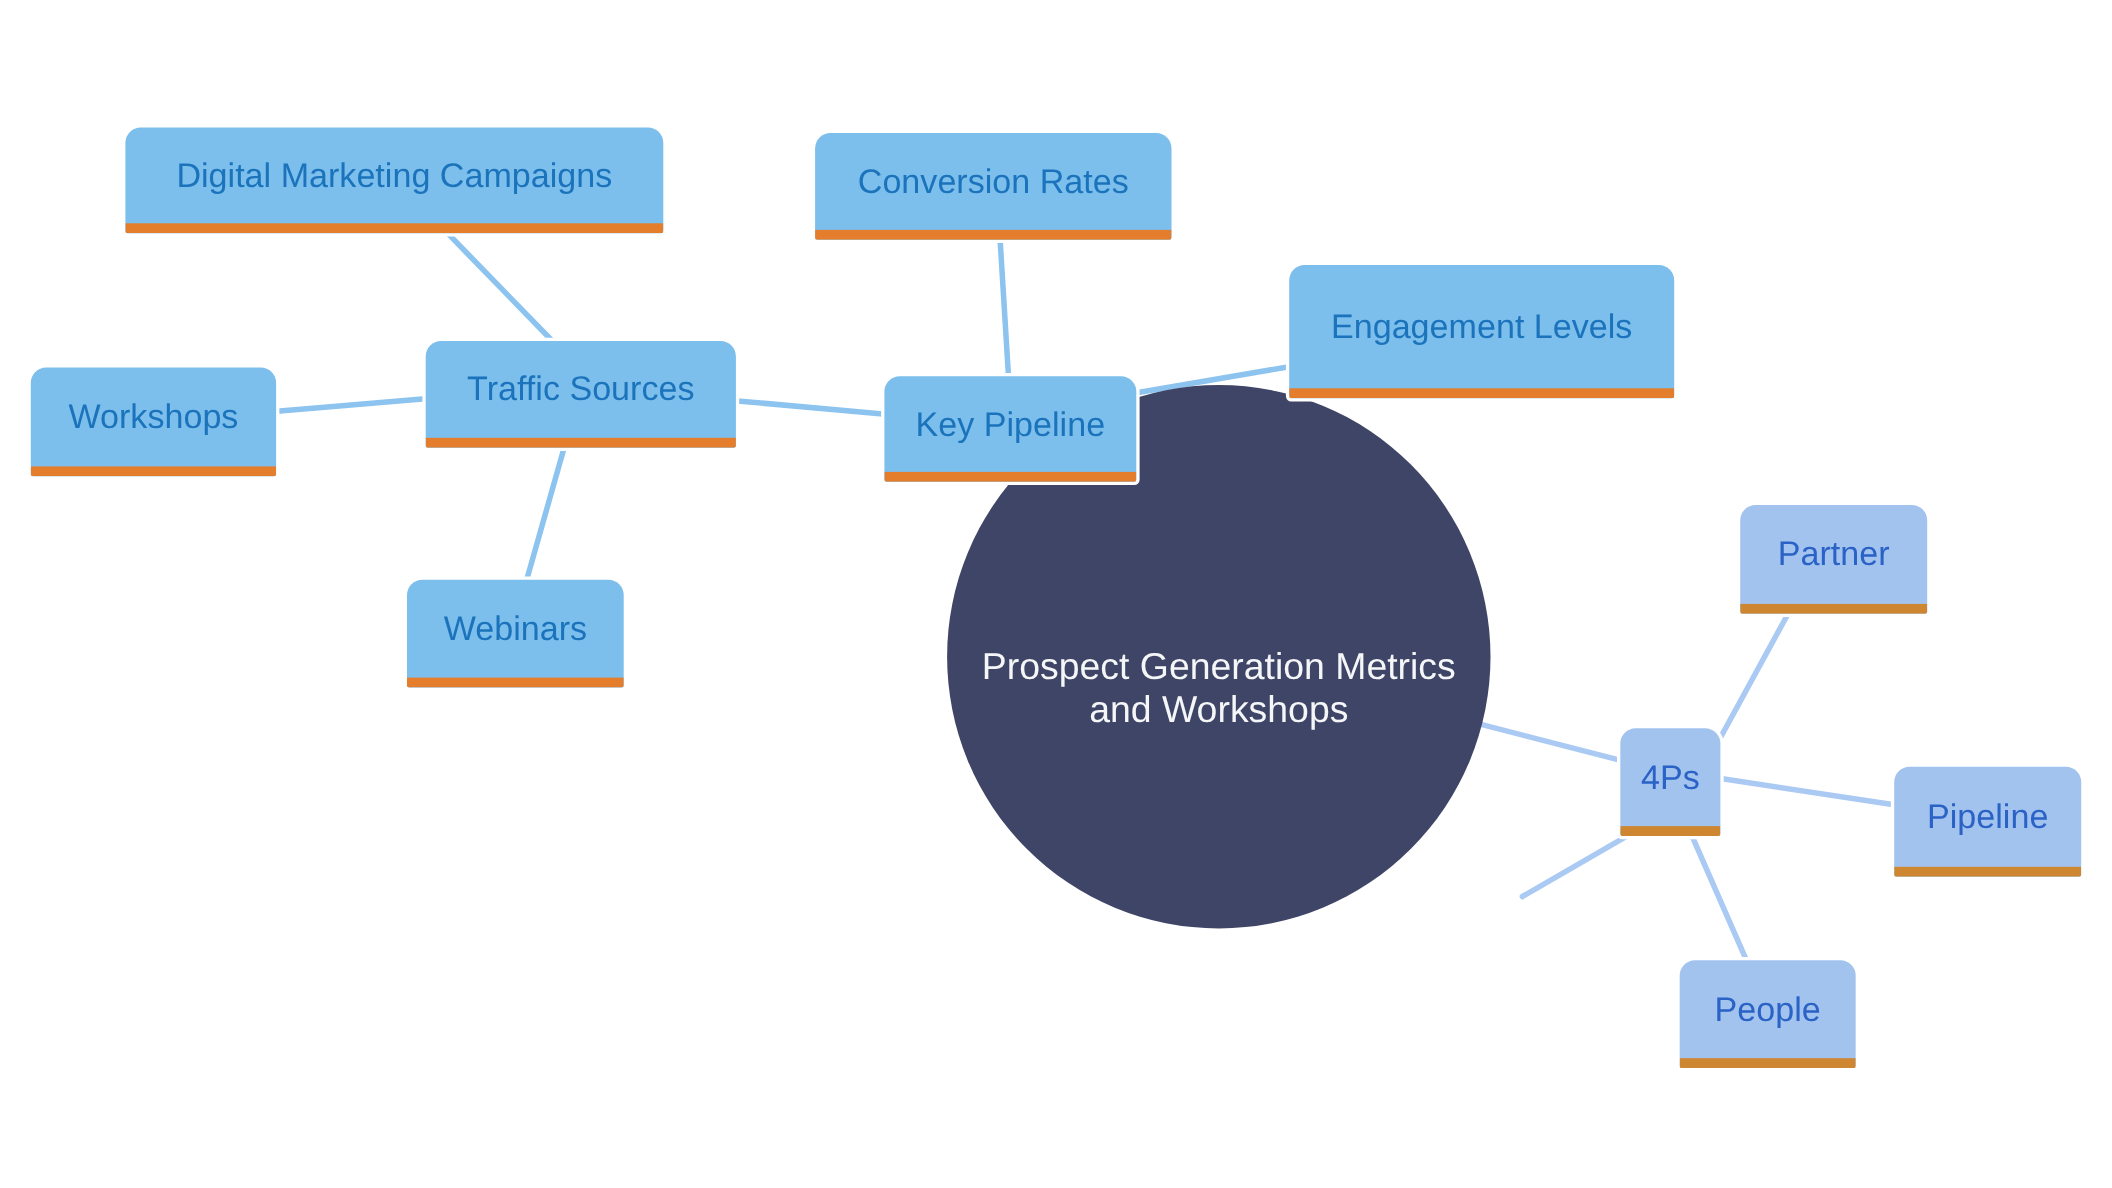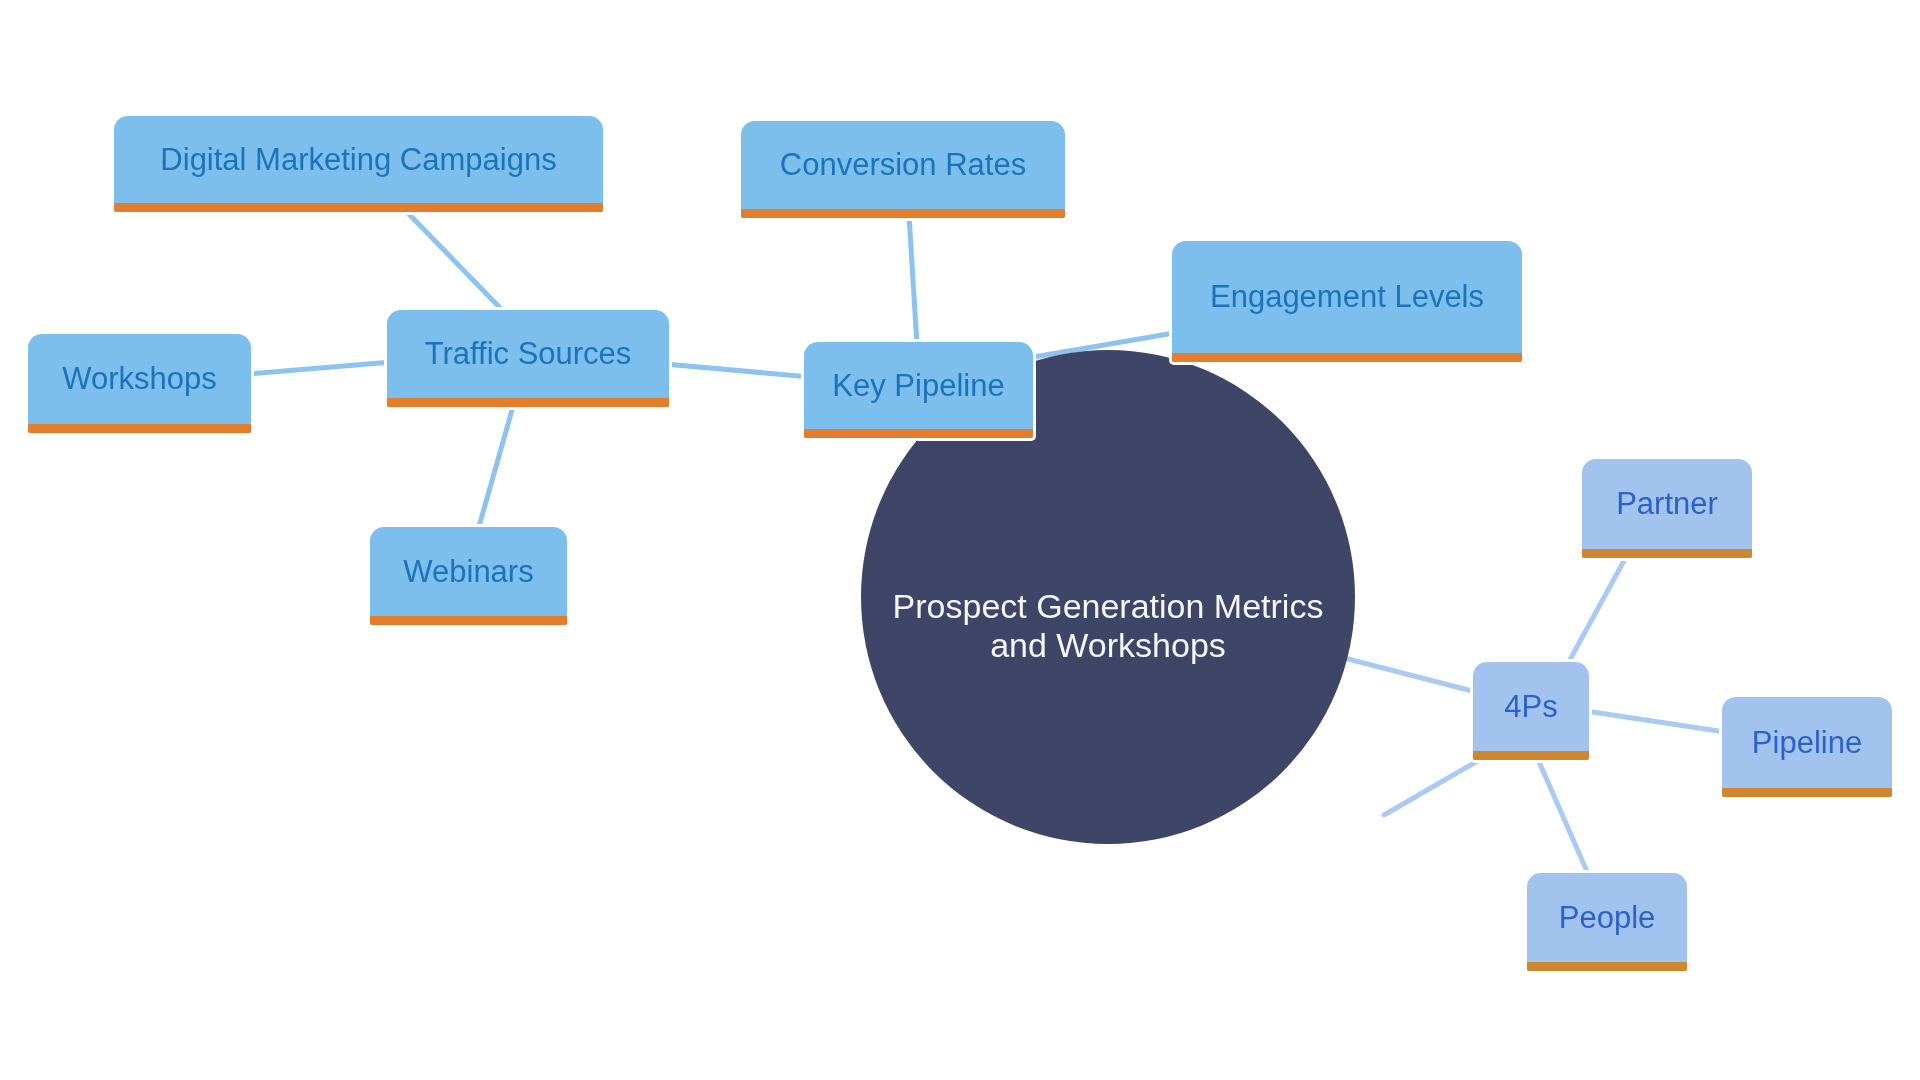--- a/index.html
+++ b/index.html
@@ -123,21 +123,21 @@
   <div class="node left" style="left:370px;top:527px;width:197px;height:98px">
     <div class="label">Webinars</div>
     <div class="accent-bar"></div>
   </div>
 
   <div class="node right" style="left:1582px;top:459px;width:170px;height:99px">
     <div class="label">Partner</div>
     <div class="accent-bar"></div>
   </div>
 
-  <div class="node right" style="left:1473px;top:662px;width:116px;height:98px">
+  <div class="node right" style="left:1473px;top:662px;width:91px;height:98px">
     <div class="label">4Ps</div>
     <div class="accent-bar"></div>
   </div>
 
   <div class="node right" style="left:1722px;top:697px;width:170px;height:100px">
     <div class="label">Pipeline</div>
     <div class="accent-bar"></div>
   </div>
 
 

